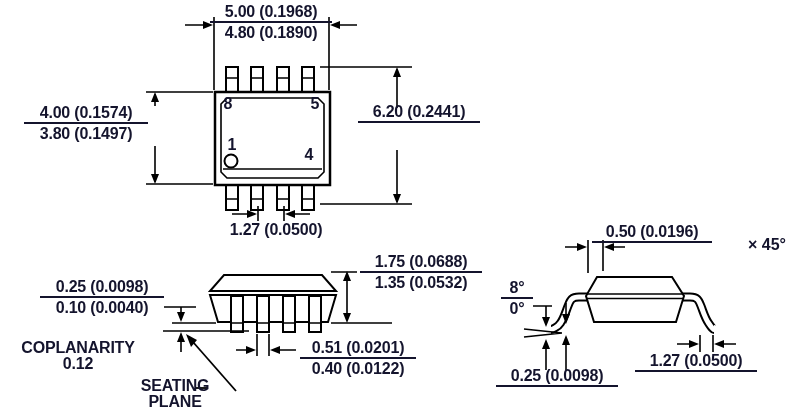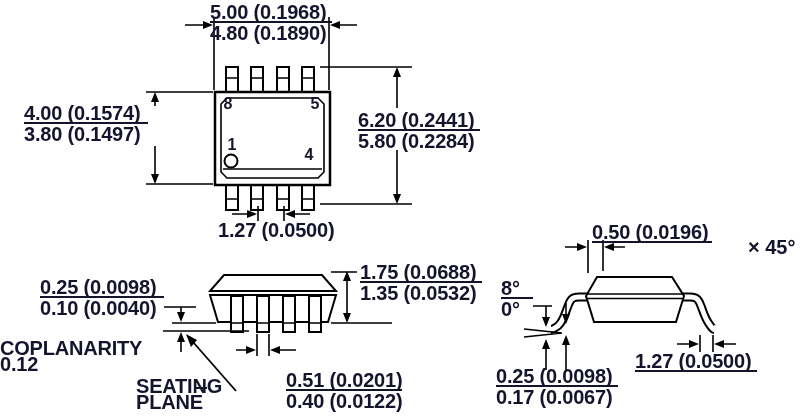--- a/index.html
+++ b/index.html
@@ -2,28 +2,28 @@
 <html><head>
 <meta charset="utf-8">
 <style>
   html,body{margin:0;padding:0;background:#fff;}
   #canvas{
     position:relative;width:807px;height:419px;background:#ffffff;
     font-family:"Liberation Sans", sans-serif;overflow:hidden;
   }
   #linework{position:absolute;left:0;top:0;}
   .dim{
-    position:absolute;font-weight:bold;
-    font-size:20px;line-height:16px;color:#14142d;letter-spacing:-0.2px;
+    position:absolute;text-align:center;font-weight:bold;
+    font-size:16px;line-height:16px;color:#14142d;letter-spacing:-0.2px;
     white-space:nowrap;z-index:2;
   }
   .dim span{display:block;}
   .dim .bar{border-bottom:2.5px solid #14142d;padding-bottom:1px;margin-bottom:2px;}
   .suffix{
-    position:absolute;font-weight:bold;font-size:20px;color:#14142d;
+    position:absolute;font-weight:bold;font-size:16px;color:#14142d;
     white-space:nowrap;z-index:2;
   }
   .pin{
     position:absolute;font-weight:bold;font-size:16px;color:#14142d;
     width:16px;text-align:center;z-index:2;
   }
 </style>
 </head>
 <body>
 
@@ -175,66 +175,64 @@
   <div class="dim" style="left:210px;top:4px;width:122px;">
     <span class="bar">5.00 (0.1968)</span>
     <span>4.80 (0.1890)</span>
   </div>
 
   <div class="dim" style="left:24px;top:105px;width:124px;">
     <span class="bar">4.00 (0.1574)</span>
     <span>3.80 (0.1497)</span>
   </div>
 
-  <div class="dim" style="left:358px;top:112px;width:122px;">
+  <div class="dim" style="left:358px;top:104px;width:122px;">
     <span class="bar">6.20 (0.2441)</span>
-    <span>5.80 (0.2284)</span>
   </div>
 
   <div class="dim" style="left:218px;top:222px;width:116px;">
     <span>1.27 (0.0500)</span>
   </div>
 
-  <div class="dim" style="left:360px;top:264px;width:122px;">
+  <div class="dim" style="left:360px;top:254px;width:122px;">
     <span class="bar">1.75 (0.0688)</span>
     <span>1.35 (0.0532)</span>
   </div>
 
   <div class="dim" style="left:40px;top:279px;width:124px;">
     <span class="bar">0.25 (0.0098)</span>
     <span>0.10 (0.0040)</span>
   </div>
 
   <div class="dim" style="left:0px;top:340px;width:156px;">
     <span>COPLANARITY</span>
     <span>0.12</span>
   </div>
 
   <div class="dim" style="left:136px;top:378px;width:78px;">
     <span>SEATING</span>
     <span>PLANE</span>
   </div>
 
-  <div class="dim" style="left:286px;top:340px;width:116px;margin-top:32px;">
+  <div class="dim" style="left:300px;top:340px;width:116px;">
     <span class="bar">0.51 (0.0201)</span>
     <span>0.40 (0.0122)</span>
   </div>
 
   <div class="dim" style="left:592px;top:224px;width:120px;">
     <span class="bar">0.50 (0.0196)</span>
   </div>
   <div class="suffix" style="left:748px;top:236px;">× 45°</div>
 
   <div class="dim" style="left:501px;top:280px;width:32px;">
     <span class="bar">8°</span>
     <span>0°</span>
   </div>
 
   <div class="dim" style="left:496px;top:368px;width:122px;">
     <span class="bar">0.25 (0.0098)</span>
-    <span>0.17 (0.0067)</span>
   </div>
 
   <div class="dim" style="left:635px;top:353px;width:122px;">
     <span class="bar">1.27 (0.0500)</span>
   </div>
 
 </div>
 
 </body></html>

